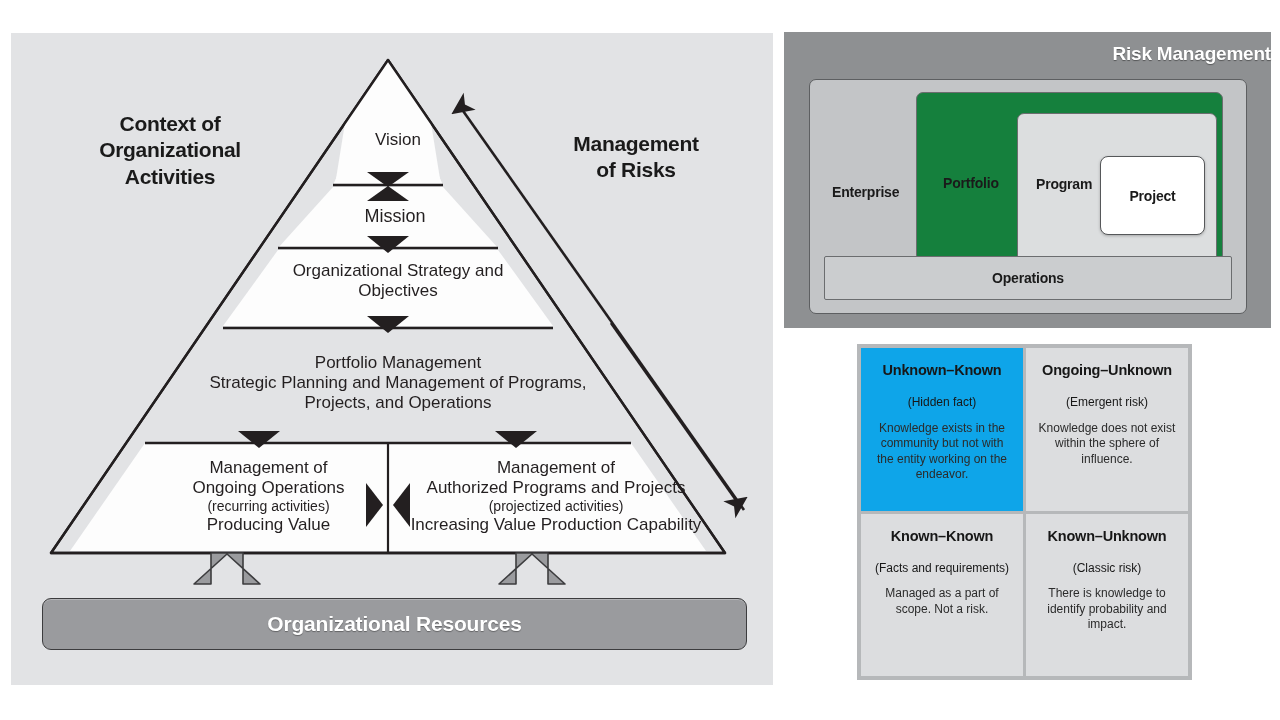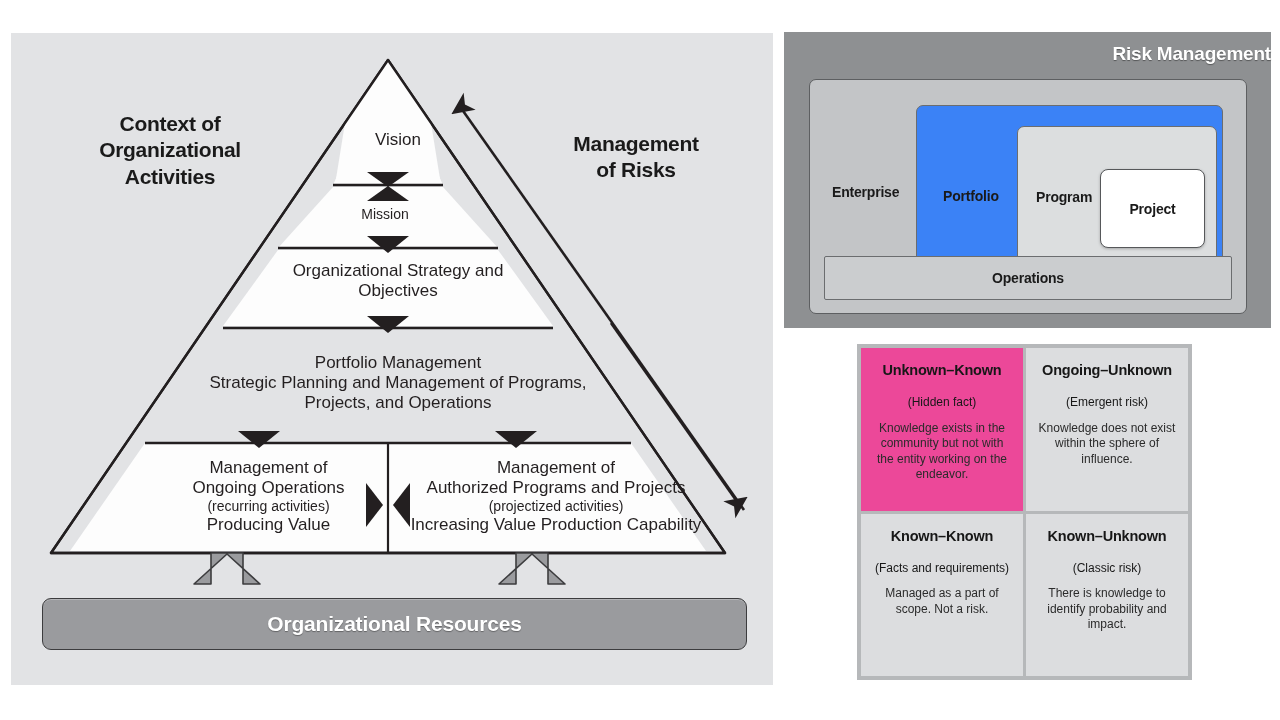--- a/index.html
+++ b/index.html
@@ -20,21 +20,21 @@
     font-size:21px;font-weight:bold;color:#1a1a1a;letter-spacing:-0.3px;
     line-height:1.26;
   }
   #risk-heading{
     left:510px;top:98px;width:230px;
     font-size:21px;font-weight:bold;color:#1a1a1a;letter-spacing:-0.3px;
     line-height:1.26;
   }
 
   #vision-lbl{left:307px;top:97px;width:160px;font-size:17px;}
-  #mission-lbl{left:294px;top:173px;width:160px;font-size:14px;}
+  #mission-lbl{left:304px;top:173px;width:160px;font-size:18px;}
   #strategy-lbl{left:237px;top:228px;width:300px;font-size:17px;}
   #portfolio-lbl{left:137px;top:320px;width:500px;font-size:17px;}
 
   #left-cell-lbl{left:145px;top:425px;width:225px;font-size:17px;}
   #right-cell-lbl{left:385px;top:425px;width:320px;font-size:17px;}
   .small-note{font-size:14px;}
 
   #org-resources-bar{
     position:absolute;left:31px;top:565px;width:703px;height:50px;
     background:#9a9b9e;border:1.6px solid #3c3c3e;border-radius:9px;
@@ -55,22 +55,22 @@
   #rm-title{
     position:absolute;left:0;top:11px;width:487px;text-align:right;
     color:#ffffff;font-size:19px;font-weight:bold;letter-spacing:-0.2px;
     text-shadow:0 1px 1px rgba(0,0,0,.4);
   }
   #rm-enterprise{
     position:absolute;left:25px;top:47px;width:436px;height:233px;
     background:#c3c5c7;border:1.4px solid #5d5f61;border-radius:7px;
   }
   #rm-portfolio{
-    position:absolute;left:106px;top:25px;width:305px;height:168px;
-    background:#3b82f6;border:1.4px solid #6b6d6f;border-radius:7px;
+    position:absolute;left:106px;top:12px;width:305px;height:168px;
+    background:#15803d;border:1.4px solid #6b6d6f;border-radius:7px;
   }
   #rm-program{
     position:absolute;left:100px;top:20px;width:198px;height:148px;
     background:#dcdedf;border:1.4px solid #6b6d6f;border-radius:7px;text-align:center;
   }
   #rm-project{
     position:absolute;left:82px;top:42px;width:103px;height:77px;
     background:#ffffff;border:1.6px solid #56585a;border-radius:8px;
     box-shadow:0 1px 3px rgba(0,0,0,.25);
   }
@@ -94,21 +94,21 @@
   #matrix{
     position:absolute;left:857px;top:344px;width:335px;height:336px;
     background:#b6b8ba;padding:4px;box-sizing:border-box;
     display:grid;grid-template-columns:1fr 1fr;grid-template-rows:1fr 1fr;
     gap:3px;
   }
   .cell{
     box-sizing:border-box;padding:14px 12px 10px;text-align:center;
     display:flex;flex-direction:column;align-items:center;
   }
-  .cell.white{background:#ec4899;}
+  .cell.white{background:#0ea5e9;}
   .cell.grey{background:#dcdddf;}
   .cell-title{font-size:14.5px;font-weight:bold;color:#171717;letter-spacing:-0.2px;
       line-height:1.2;}
   .cell-sub{font-size:12px;color:#171717;margin-top:16px;line-height:1.2;}
   .cell-body{font-size:12px;color:#2b2b2b;margin-top:11px;line-height:1.28;max-width:155px;}
 </style>
 </head>
 <body>
 
 <div id="pyramid-panel">

